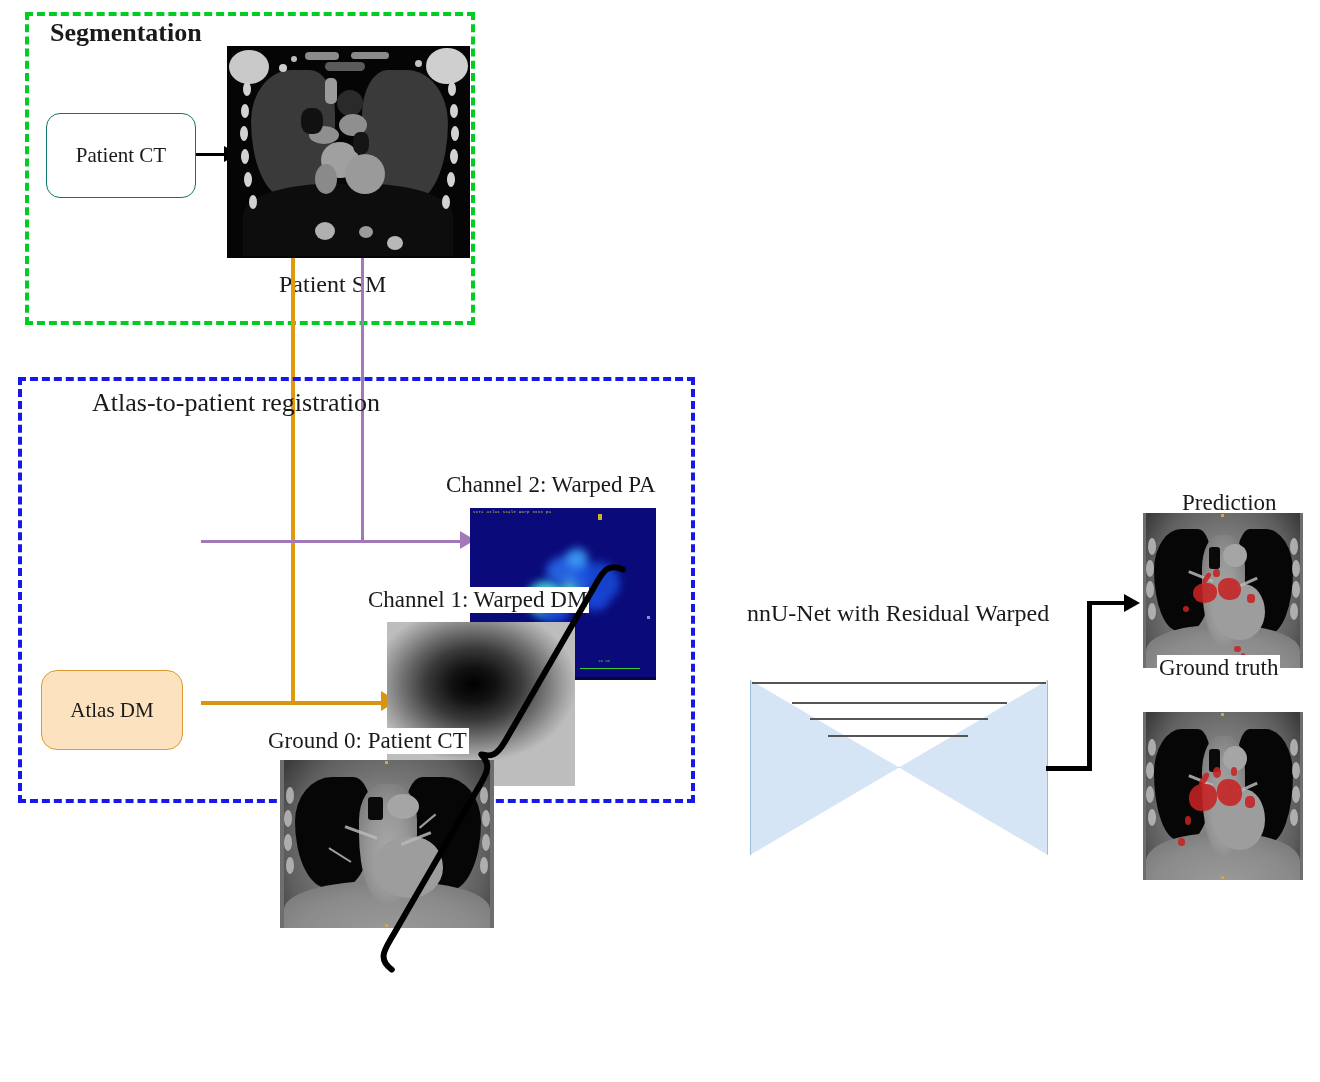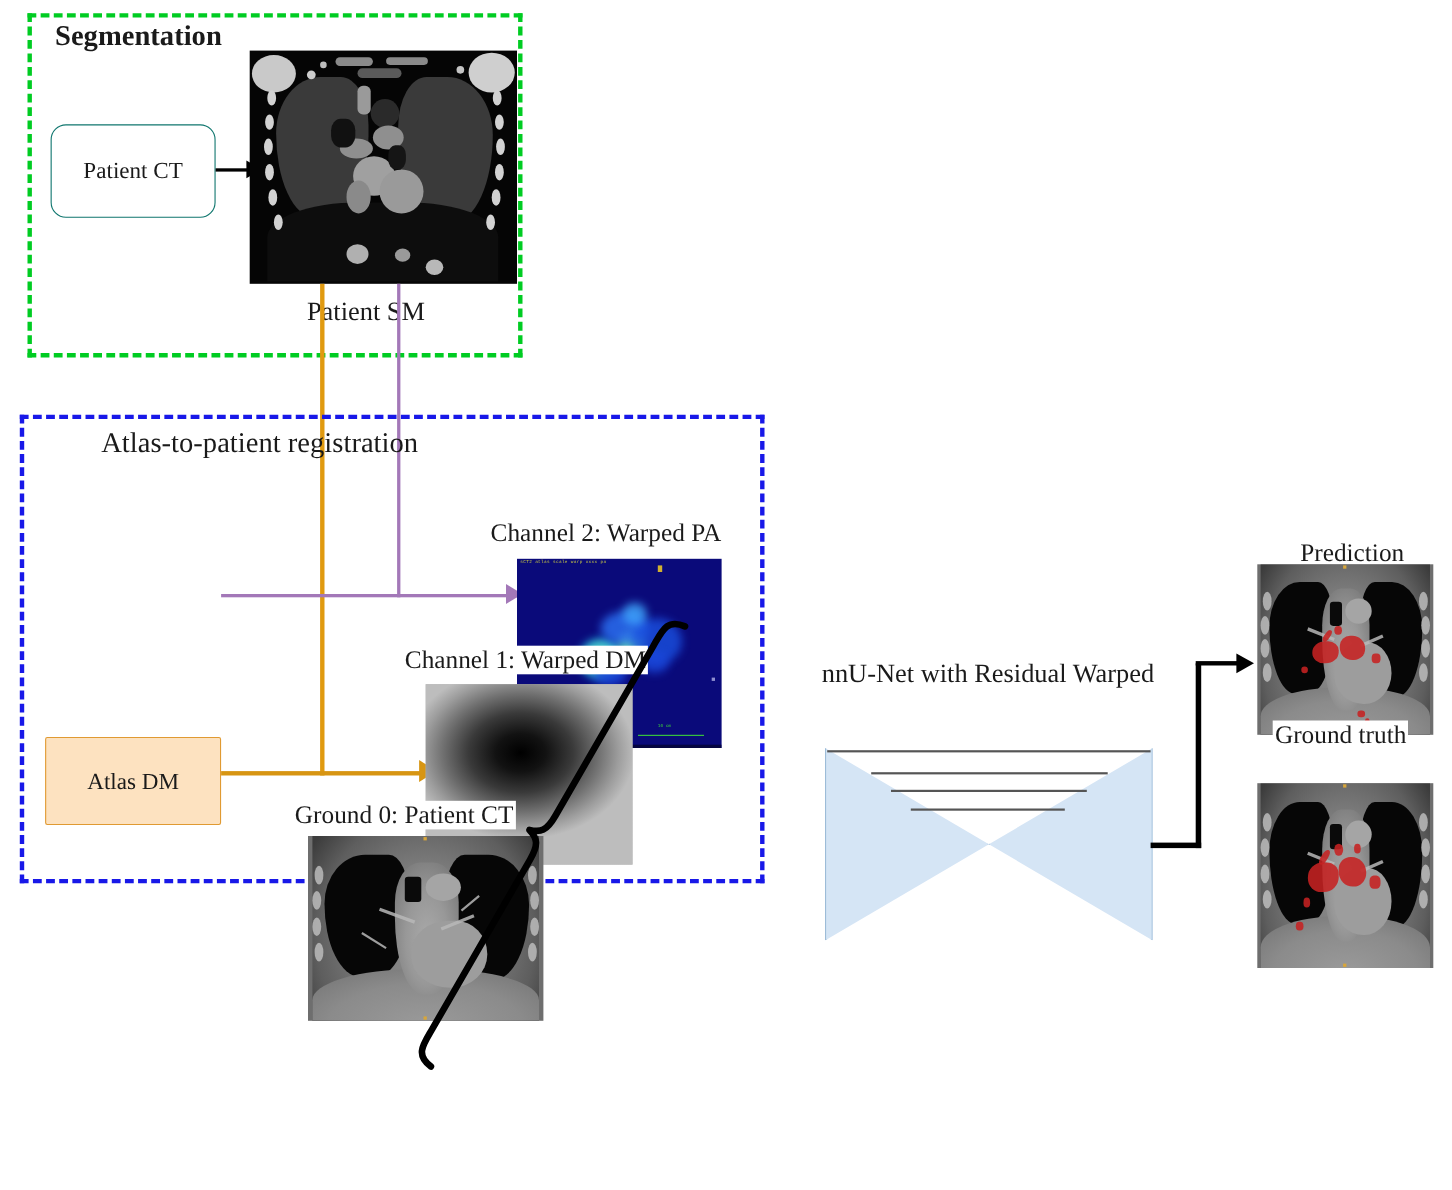--- a/index.html
+++ b/index.html
@@ -20,22 +20,22 @@
   #reg-title{left:48px;top:390px;margin-left:44px;}
 
   
   .pbox{position:absolute;box-sizing:border-box;display:flex;
         align-items:center;justify-content:center;
         border-radius:14px;font-size:21px;white-space:nowrap;}
   #patient-ct-box{left:46px;top:113px;width:150px;height:85px;
         background:#ffffff;border:1px solid #0f766e;}
   #atlas-pa-box{left:41px;top:505px;width:160px;height:80px;
         background:#e2d4ea;border:1.5px solid #9a6fae;border-radius:16px;}
-  #atlas-dm-box{left:41px;top:670px;width:160px;height:80px;
-        background:#fde2c0;border:1.5px solid #e09a32;border-radius:2px;}
+  #atlas-dm-box{left:41px;top:670px;width:142px;height:80px;
+        background:#fde2c0;border:1.5px solid #e09a32;border-radius:16px;}
 
   
   .lbl{position:absolute;font-size:23px;white-space:nowrap;
        background:#ffffff;padding:0 2px;}
   #patient-sm-lbl{left:277px;top:271px;font-size:24px;}
   #ch2-lbl{left:444px;top:472px;}
   #ch1-lbl{left:366px;top:587px;}
   #ch0-lbl{left:266px;top:728px;}
   #nnunet-lbl{left:745px;top:600px;font-size:24px;}
   #pred-lbl{left:1180px;top:490px;}

